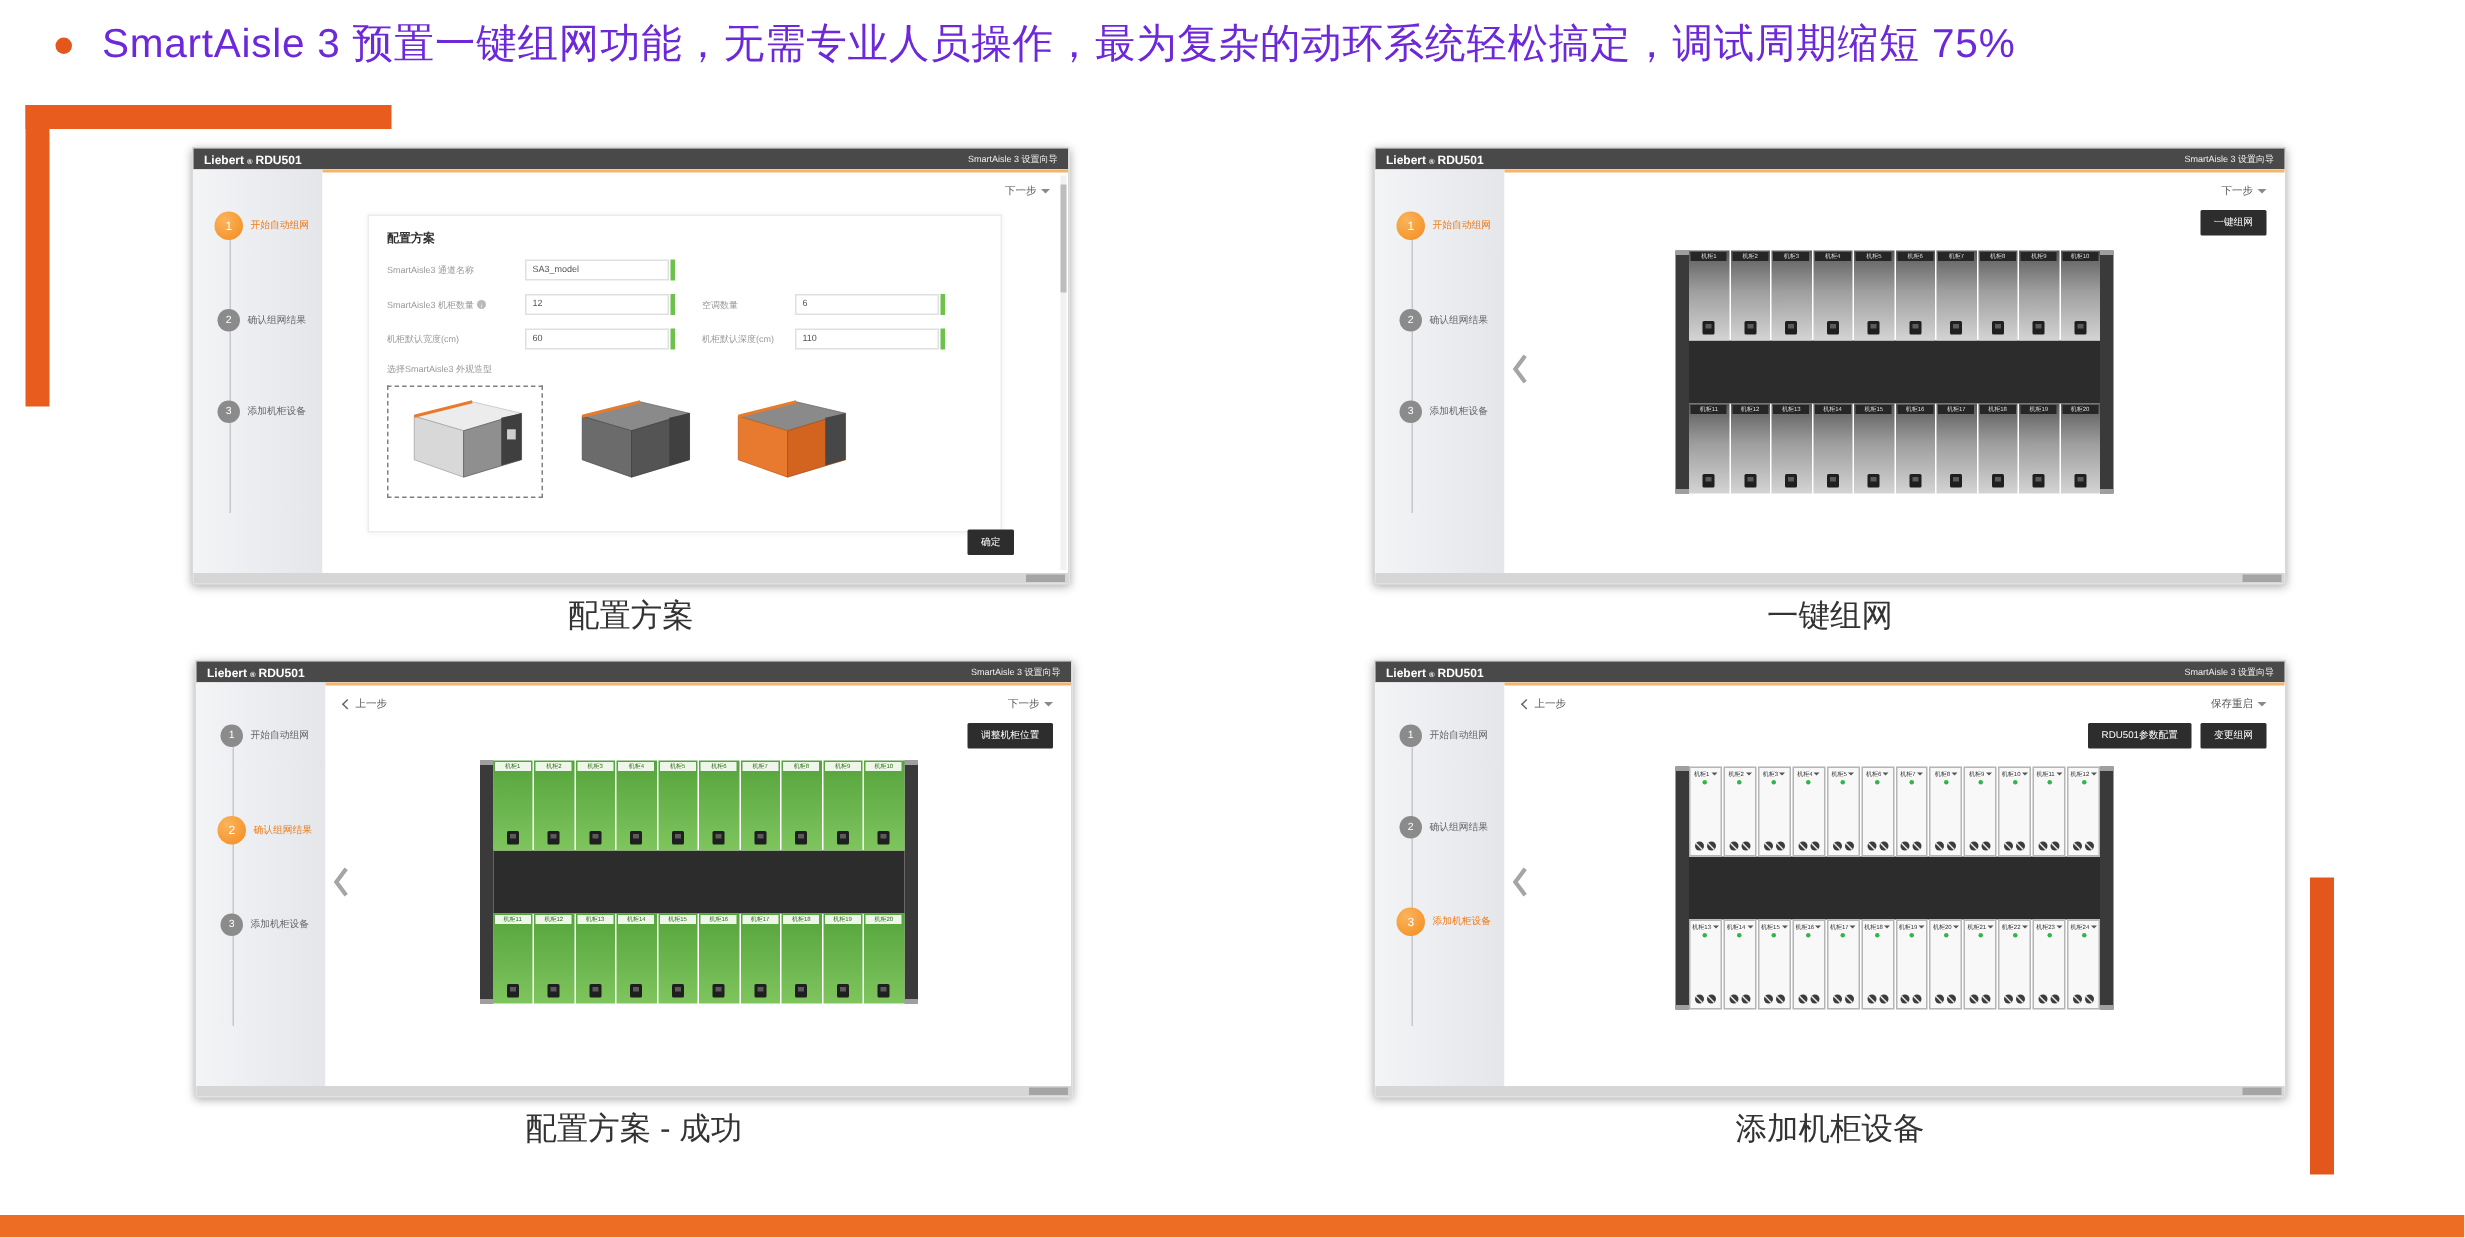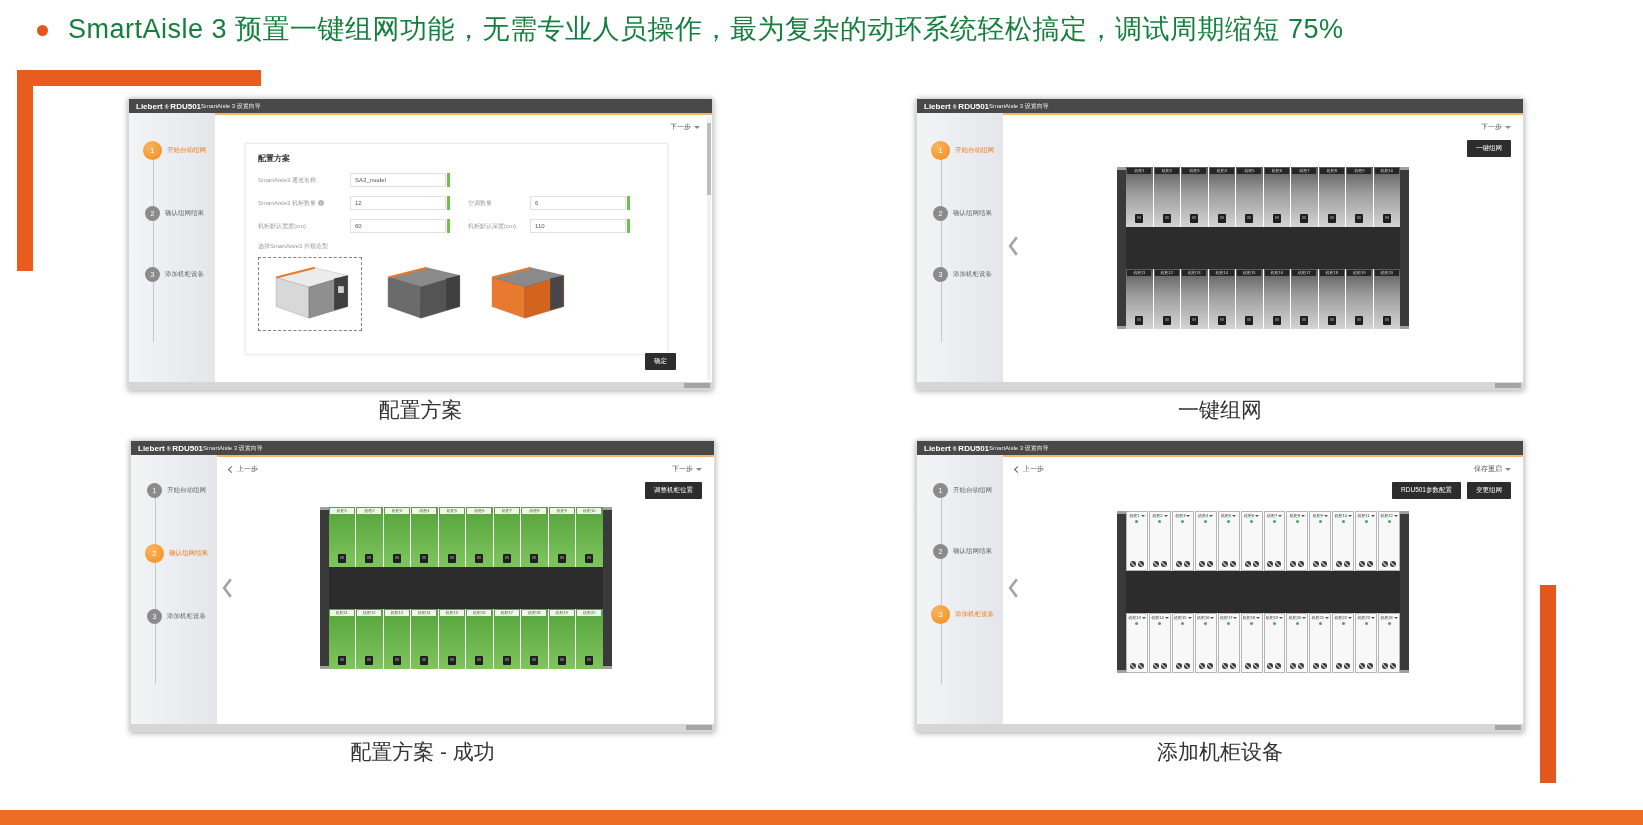--- a/index.html
+++ b/index.html
@@ -2,32 +2,32 @@
 <html><head>
 <meta charset="utf-8">
 <style>
   html,body{margin:0;padding:0;}
   body{
     width:1643px;height:825px;position:relative;overflow:hidden;background:#fff;
     font-family:"Liberation Sans","DejaVu Sans",sans-serif;color:#3f3f3f;
   }
   
   .bullet-dot{position:absolute;left:37px;top:25px;width:11px;height:11px;border-radius:50%;background:#e4571c;}
-  .bullet-text{position:absolute;left:68px;top:8px;font-size:27px;line-height:42px;color:#15803d;letter-spacing:.5px;}
+  .bullet-text{position:absolute;left:68px;top:8px;font-size:27px;line-height:42px;color:#6d28d9;letter-spacing:.5px;}
   
   .deco{position:absolute;}
   .deco-tl-h{left:17px;top:70px;width:244px;height:16px;background:#e85c1d;}
   .deco-tl-v{left:17px;top:70px;width:16px;height:201px;background:#e85c1d;}
   .deco-br{left:1540px;top:585px;width:16px;height:198px;background:#e4571c;}
   .deco-bottom{left:0;top:810px;width:1643px;height:15px;background:#ed6d24;}
   
   .shot{position:absolute;background:#fff;display:flex;flex-direction:column;
         box-shadow:0 1px 6px rgba(0,0,0,.35);border:1px solid #d9d9d9;box-sizing:border-box;}
   .shot-header{height:14px;background:#494949;color:#fff;display:flex;align-items:center;
-        padding:0 7px;flex:none;}
+        justify-content:space-between;padding:0 7px;flex:none;}
   .brand{font-size:8px;font-weight:bold;display:flex;align-items:baseline;gap:2px;white-space:nowrap;}
   .brand .reg{font-size:5px;vertical-align:super;}
   .shot-title{font-size:6px;color:#f0f0f0;white-space:nowrap;}
   .shot-body{flex:1;display:flex;min-height:0;position:relative;background:#fff;}
   .shot-footer{height:7px;background:#d6d6d6;flex:none;position:relative;}
   .h-thumb{position:absolute;right:2px;top:1px;width:26px;height:5px;background:#a5a5a5;}
   
   .steps{width:86px;flex:none;background:linear-gradient(90deg,#f3f4f6,#e4e6ea);position:relative;padding-top:28px;box-sizing:border-box;}
   .steps::before{content:"";position:absolute;left:24px;top:42px;bottom:40px;width:1px;background:#c7c7c7;}
   .step{position:relative;display:flex;align-items:center;gap:5px;margin:0 0 46px 16px;}

